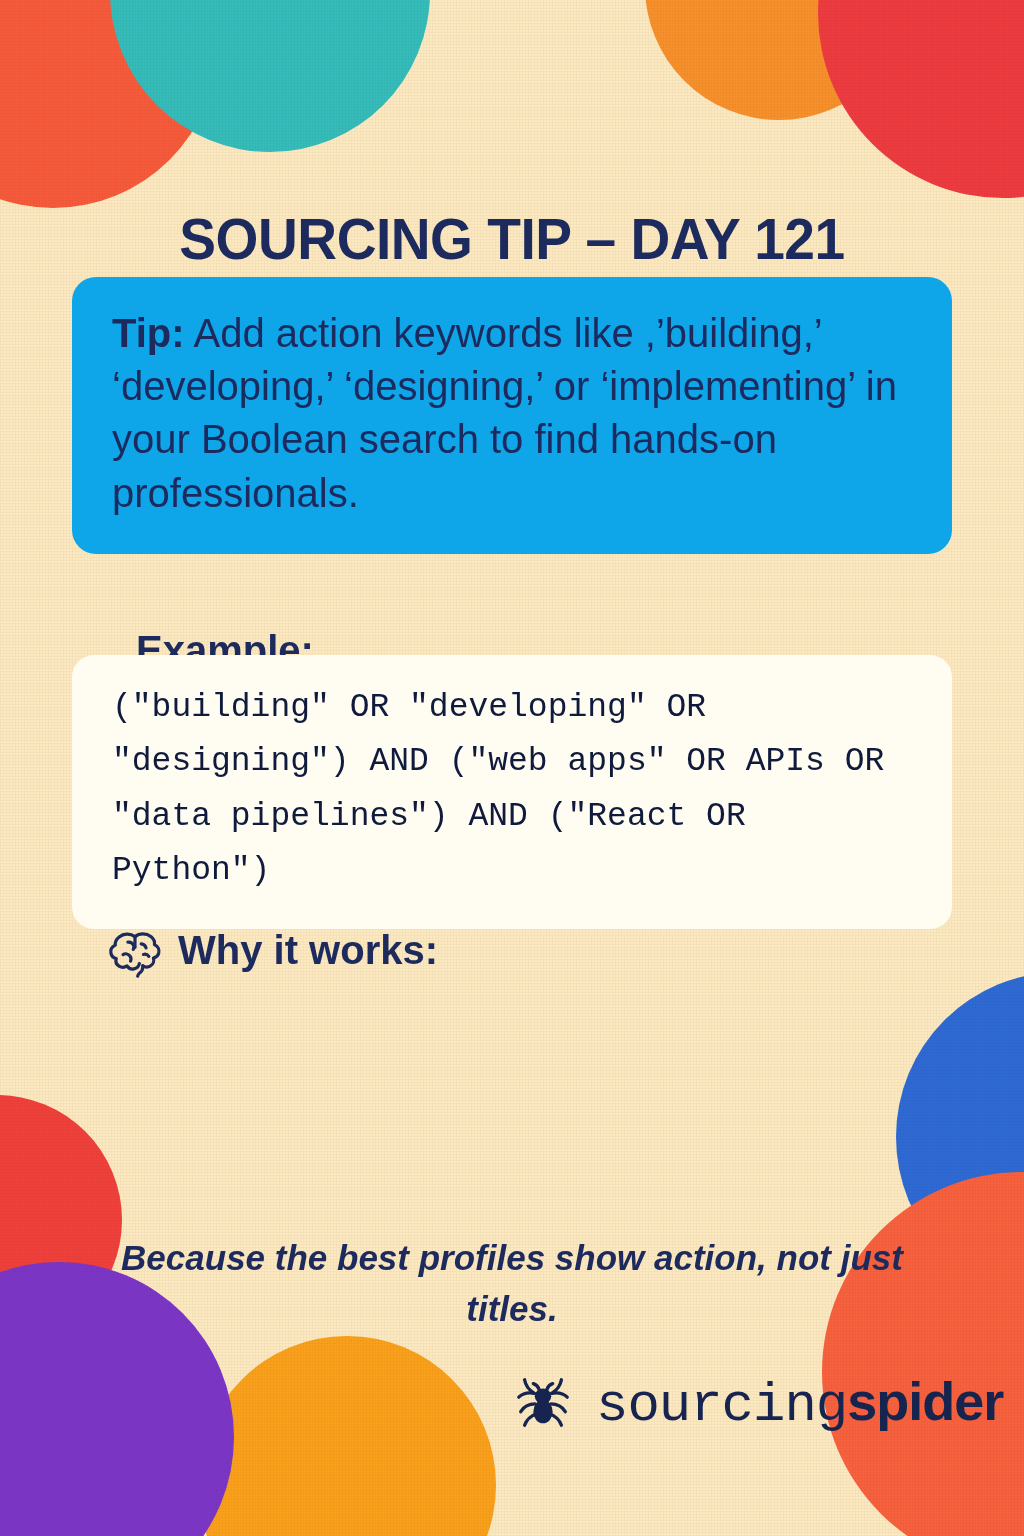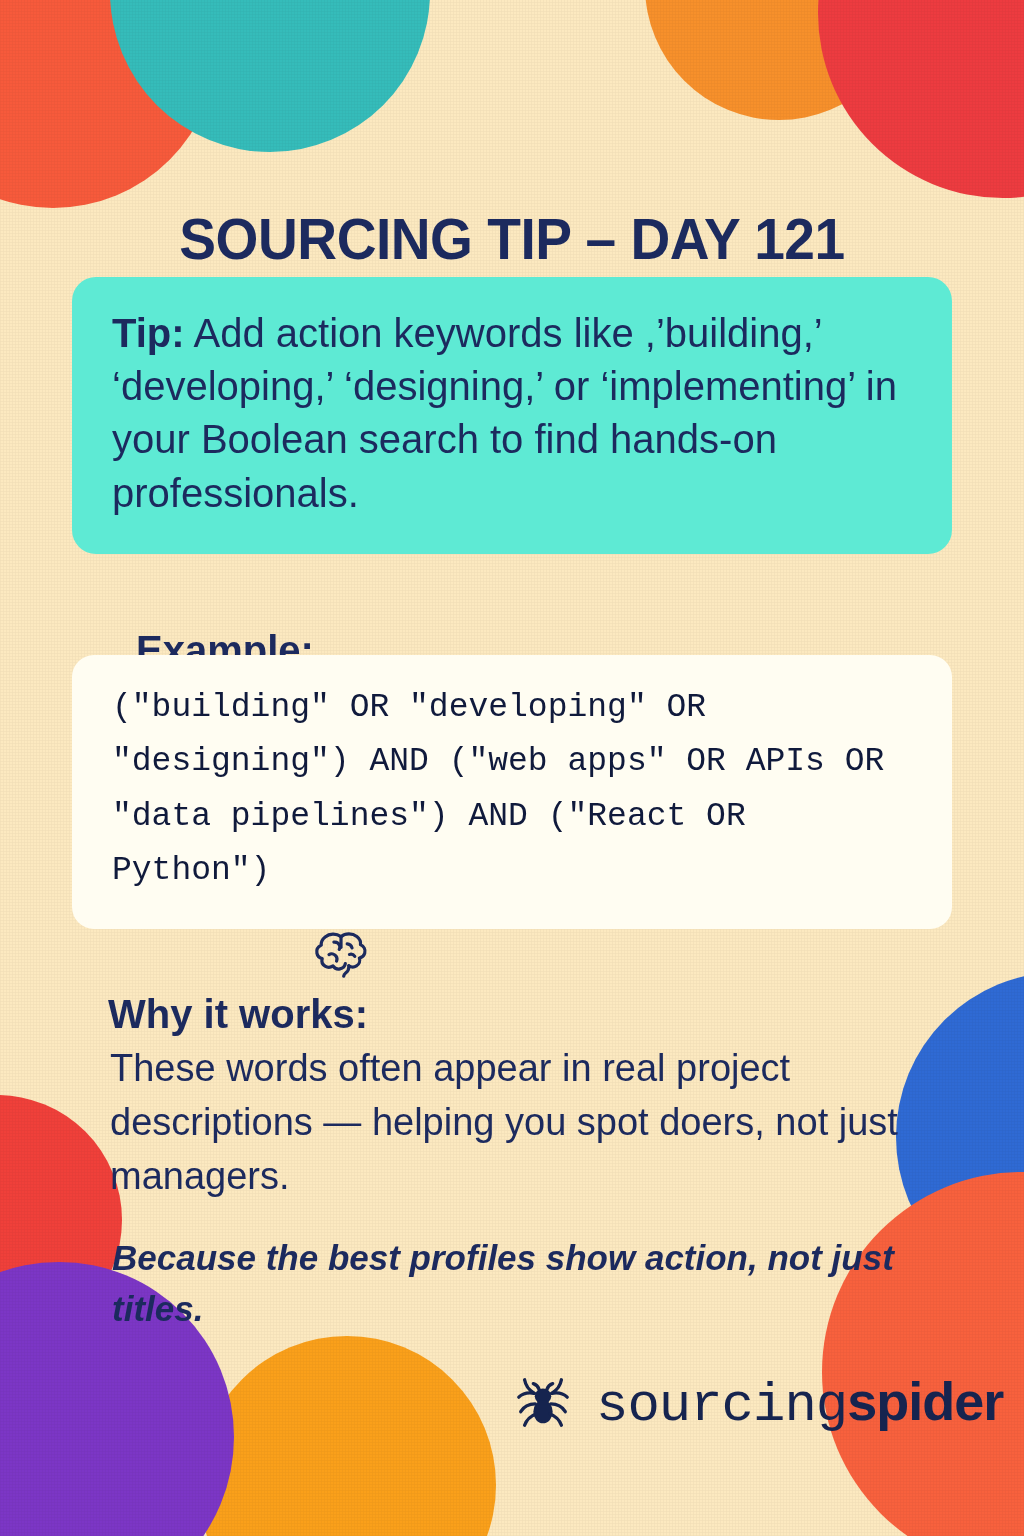--- a/index.html
+++ b/index.html
@@ -71,21 +71,21 @@
     transform: scaleX(.95);
   }
 
   .tip-box {
     position: absolute;
     left: 72px;
     top: 277px;
     width: 880px;
     box-sizing: border-box;
     padding: 30px 40px 34px 40px;
-    background: #5eead4;
+    background: #0ea5e9;
     border-radius: 24px;
     color: #1c2a5e;
     font-size: 40px;
     line-height: 1.33;
     font-weight: 400;
   }
   .tip-box .tip-lead {
     font-weight: 700;
   }
 
@@ -114,23 +114,22 @@
     line-height: 1.65;
     white-space: pre-wrap;
     word-break: break-word;
   }
 
   .why-row {
     position: absolute;
     left: 108px;
     top: 930px;
     display: flex;
-    align-items: flex-end;
+    align-items: flex-start;
     gap: 16px;
-    flex-direction: column;
   }
   .brain-icon {
     width: 54px;
     height: 48px;
     display: block;
   }
   .why-heading {
     color: #1c2a5e;
     font-size: 40px;
     font-weight: 700;
@@ -145,21 +144,21 @@
     color: #1c2a5e;
     font-size: 38px;
     line-height: 1.42;
   }
 
   .tagline {
     position: absolute;
     left: 112px;
     top: 1198px;
     width: 800px;
-    text-align: left;
+    text-align: center;
     color: #1c2a5e;
     font-size: 35px;
     font-weight: 600;
     font-style: italic;
     line-height: 1.45;
   }
 
   .brand {
     position: absolute;
     left: 512px;
@@ -215,21 +214,20 @@
           <path d="M22 13.6c2.9-.3 5.5 1.3 6.4 3.9.5 1.4.4 3-.4 4.3"></path>
           <path d="M16.5 27.6c2.6-1.5 6-.8 7.8 1.6 1.3 1.7 1.5 3.9.7 5.8"></path>
           <path d="M37 15.6c2.6.3 4.7 2.1 5.4 4.5"></path>
           <path d="M39.5 27.5c2.3-.6 4.7.3 6 2.2"></path>
           <path d="M30 7.5v12"></path>
         </svg>
       </span>
       <span class="why-heading">Why it works:</span>
     </div>
 
-    <p class="why-body">These words often appear in real project descriptions — helping you spot doers, not just managers.</p>
 
     <p class="tagline">Because the best profiles show action, not just titles.</p>
 
     <div class="brand">
       <span>
         <svg class="spider-icon" viewBox="0 0 64 64" fill="none" stroke="#16244f" stroke-width="3.4" stroke-linecap="round" stroke-linejoin="round">
           <ellipse cx="32" cy="25" rx="8.5" ry="8" fill="#16244f" stroke="none"></ellipse>
           <ellipse cx="32" cy="41" rx="10" ry="12" fill="#16244f" stroke="none"></ellipse>
           <path d="M23 22C18 19 14 14 13 8"></path>
           <path d="M23 22C17 21 11 22 7 26"></path>

